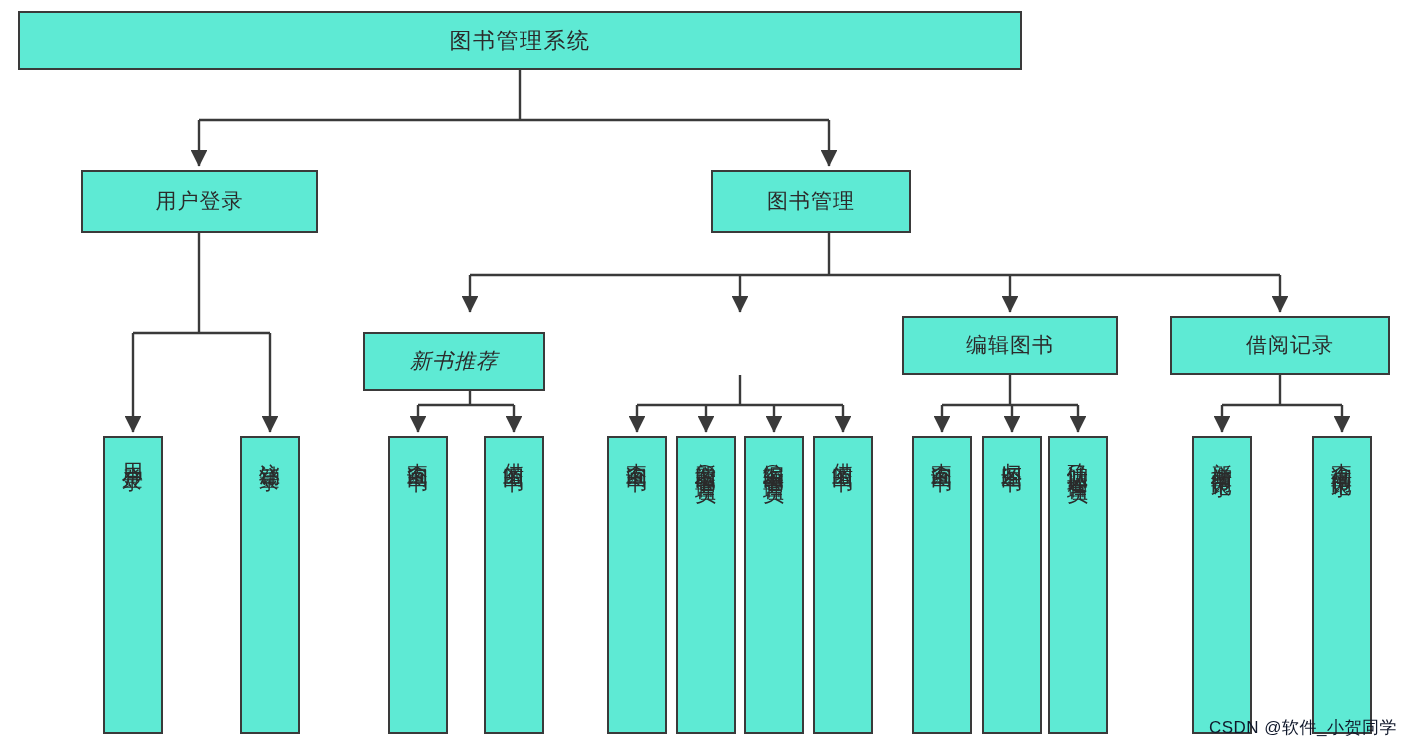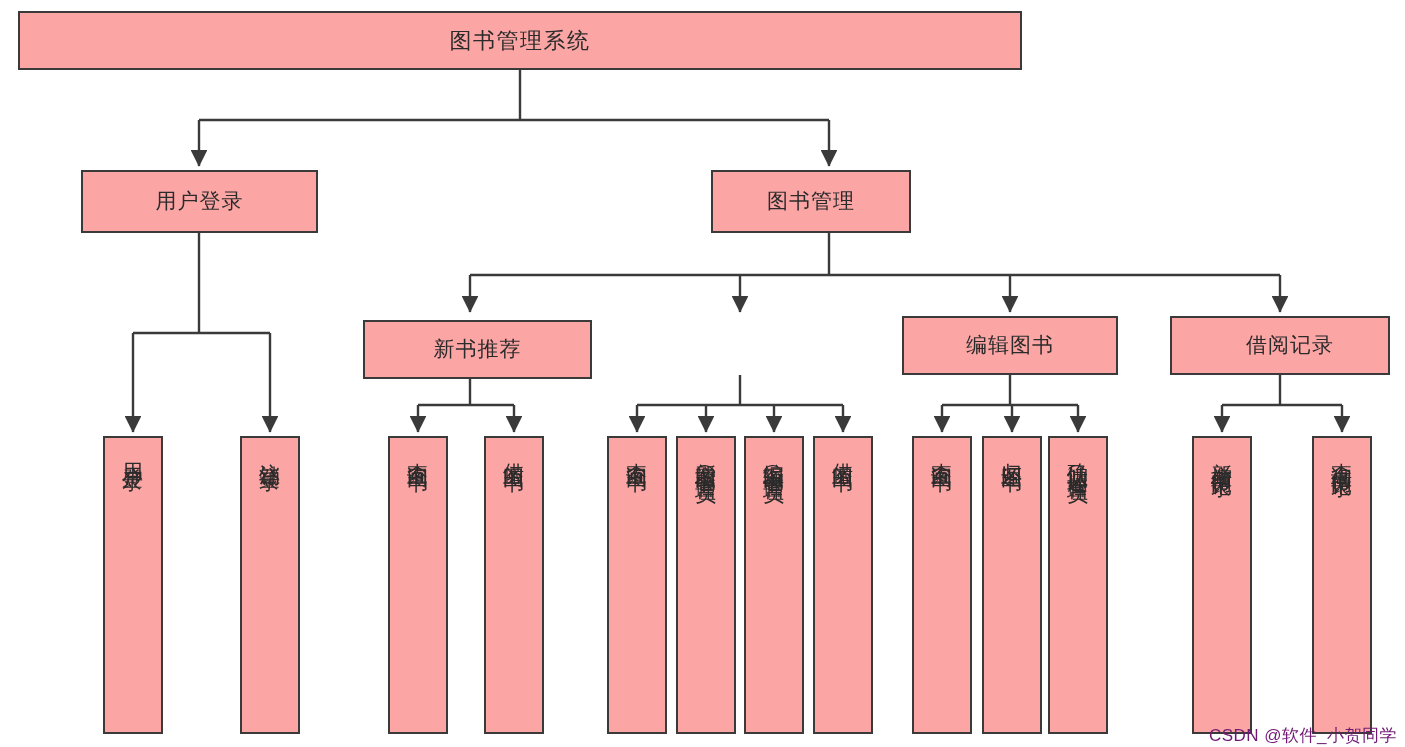--- a/index.html
+++ b/index.html
@@ -21,21 +21,21 @@
     position: absolute;
     left: 0;
     top: 0;
     width: 1405px;
     height: 747px;
     pointer-events: none;
   }
   .node {
     position: absolute;
     box-sizing: border-box;
-    background: #fca5a5;
+    background: #5eead4;
     border: 2px solid #3a3a3a;
     display: flex;
     align-items: center;
     justify-content: center;
     color: #2b2b2b;
   }
   .node .label {
     display: block;
     text-align: center;
     line-height: 1.18;
@@ -61,23 +61,23 @@
     writing-mode: vertical-rl;
     text-orientation: upright;
     font-size: 21px;
     letter-spacing: 3px;
     line-height: 1;
     white-space: nowrap;
   }
   .watermark {
     position: absolute;
     right: 8px;
-    bottom: 0;
+    bottom: 8px;
     font-size: 17px;
-    color: #701a75;
+    color: #0f172a;
     letter-spacing: 0.5px;
     white-space: nowrap;
     user-select: none;
   }
 </style>
 </head>
 <body>
 
 <div id="canvas">
 
@@ -138,21 +138,21 @@
     <span class="label">图书管理系统</span>
   </div>
 
   <div class="node h" style="left:81px; top:170px; width:237px; height:63px;">
     <span class="label">用户登录</span>
   </div>
   <div class="node h" style="left:711px; top:170px; width:200px; height:63px;">
     <span class="label">图书管理</span>
   </div>
 
-  <div class="node h" style="left:363px; top:320px; width:229px; height:59px;">
+  <div class="node h" style="left:363px; top:332px; width:182px; height:59px;font-style:italic;">
     <span class="label">新书推荐</span>
   </div>
   <div class="node h" style="left:902px; top:316px; width:216px; height:59px;">
     <span class="label">编辑图书</span>
   </div>
   <div class="node h" style="left:1170px; top:316px; width:220px; height:59px;padding-left:20px;">
     <span class="label">借阅记录</span>
   </div>
 
   <div class="node v" style="left:103px; top:436px; width:60px; height:298px;">

